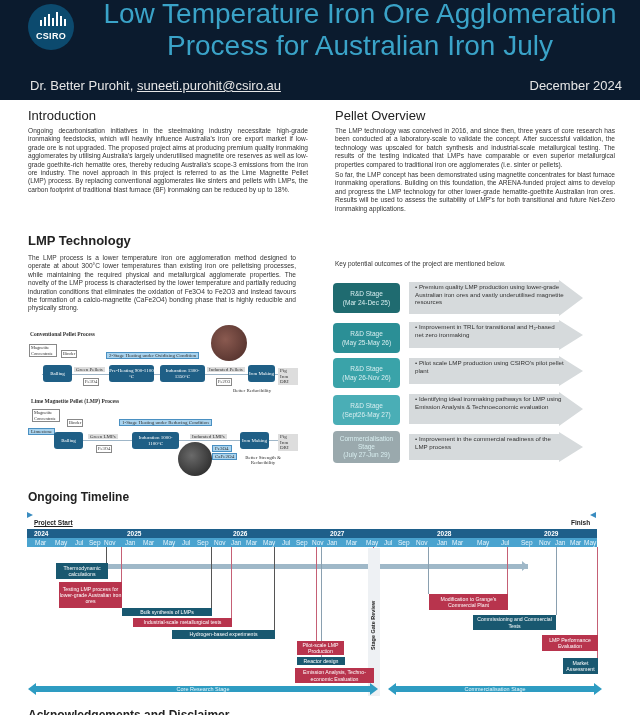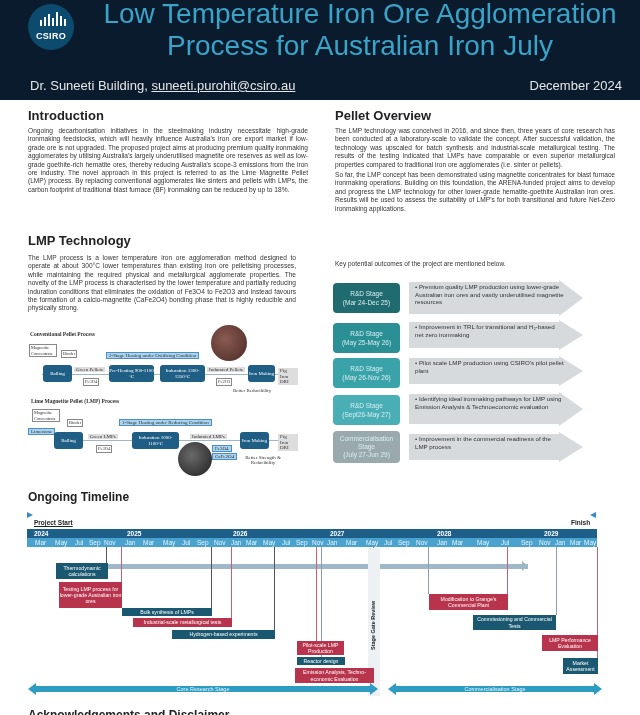--- a/index.html
+++ b/index.html
@@ -8,21 +8,21 @@
   .logo { position: absolute; left: 28px; top: 4px; width: 46px; height: 46px; border-radius: 50%; background: #0c4a6e; }
   .logo-bars { position: absolute; left: 12px; top: 8px; display: flex; align-items: flex-end; gap: 2px; height: 14px; }
   .logo-bars span { display: block; width: 2px; background: #fff; }
   .logo-text { position: absolute; left: 0; width: 46px; top: 27px; text-align: center; color: #fff; font-size: 9px; font-weight: bold; letter-spacing: 0.3px; }
   .title { position: absolute; left: 80px; top: -2px; width: 560px; text-align: center; color: #3aa3c8; font-size: 28px; line-height: 32px; }
   .author { position: absolute; left: 30px; top: 78px; color: #e6e6e6; font-size: 13px; }
   .author a { color: #e6e6e6; text-decoration: underline; }
   .date { position: absolute; right: 18px; top: 78px; color: #e6e6e6; font-size: 13px; }
   .col-left { position: absolute; left: 28px; top: 108px; width: 280px; }
   .col-right { position: absolute; left: 335px; top: 108px; width: 280px; }
-  h2 { font-size: 13px; font-weight: bold; color: #222; margin-bottom: 4px; }
+  h2 { font-size: 13px; font-weight: normal; color: #222; margin-bottom: 4px; }
   p.body { font-size: 6.6px; line-height: 8.4px; text-align: justify; color: #333; margin-bottom: 2px; }
   .lmp-h { position: absolute; left: 28px; top: 233px; font-size: 13px; font-weight: bold; }
   .lmp-text { position: absolute; left: 28px; top: 254px; width: 268px; }
   
   .diag { position: absolute; font-family: "Liberation Serif", serif; font-size: 5px; color: #333; }
   .dlabel { position: absolute; font-weight: bold; font-size: 5.5px; }
   .dbox { position: absolute; background: #1f5f86; color: #fff; border-radius: 3px; text-align: center; font-size: 5px; display: flex; align-items: center; justify-content: center; line-height: 6px; }
   .dtag { position: absolute; background: #ddd; font-size: 5px; padding: 0 2px; }
   .dout { position: absolute; border: 0.5px solid #888; font-size: 4.5px; padding: 0 1px; background: #fff; line-height: 5.5px; }
   .dheat { position: absolute; background: #a9d3ee; border: 0.5px solid #4a90c2; font-size: 5px; padding: 0 2px; }
@@ -68,21 +68,21 @@
         <span style="height:10px"></span>
         <span style="height:7px"></span>
     </div>
     <div class="logo-text">CSIRO</div>
   </div>
   <div class="title">
     <div>Low Temperature Iron Ore Agglomeration</div>
     <div>Process for Australian Iron July</div>
   </div>
   <div class="author">
-    <span>Dr. Suneeti Building, </span><a>suneeti.purohit@csiro.au</a>
+    <span>Dr. Better Purohit, </span><a>suneeti.purohit@csiro.au</a>
   </div>
   <div class="date">December 2024</div>
 </div>
 
 <div class="col-left">
   <h2>Introduction</h2>
   <p class="body">Ongoing decarbonisation initiatives in the steelmaking industry necessitate high-grade ironmaking feedstocks, which will heavily influence Australia's iron ore export market if low-grade ore is not upgraded. The proposed project aims at producing premium quality ironmaking agglomerates by utilising Australia's largely underutilised magnetite ore reserves as well as low-grade goethite-rich hematite ores, thereby reducing Australia's scope-3 emissions from the iron ore industry. The novel approach in this project is referred to as the Lime Magnetite Pellet (LMP) process. By replacing conventional agglomerates like sinters and pellets with LMPs, the carbon footprint of traditional blast furnace (BF) ironmaking can be reduced by up to 18%.</p>
 </div>
 
 <div class="lmp-h">LMP Technology</div>

